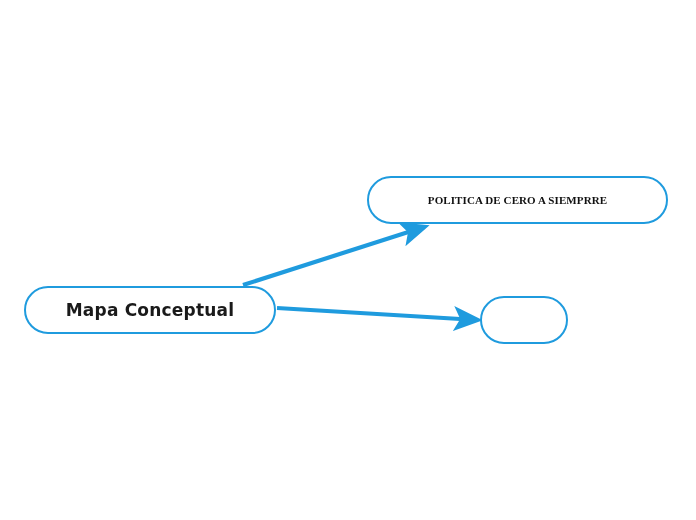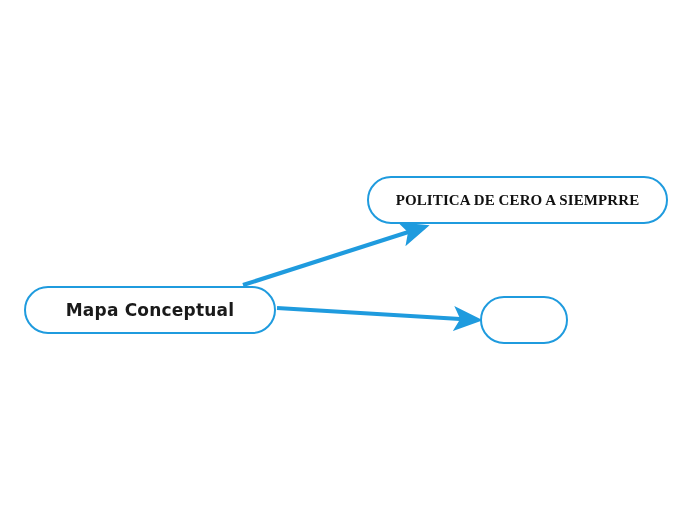--- a/index.html
+++ b/index.html
@@ -63,21 +63,21 @@
   
   .node-child-1 {
     left: 367px;
     top: 176px;
     width: 301px;
     height: 48px;
   }
   .node-child-1 .node-label {
     font-family: "Liberation Serif", "DejaVu Serif", serif;
     font-weight: bold;
-    font-size: 15px;
+    font-size: 11px;
     color: #111111;
     letter-spacing: 0.1px;
     white-space: nowrap;
   }
 
   
   .node-child-2 {
     left: 480px;
     top: 296px;
     width: 88px;

